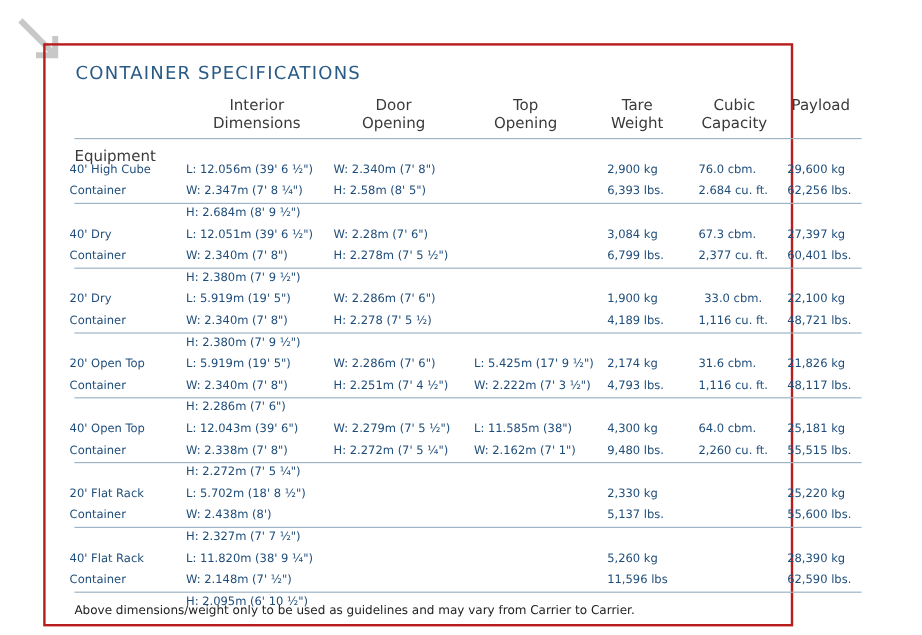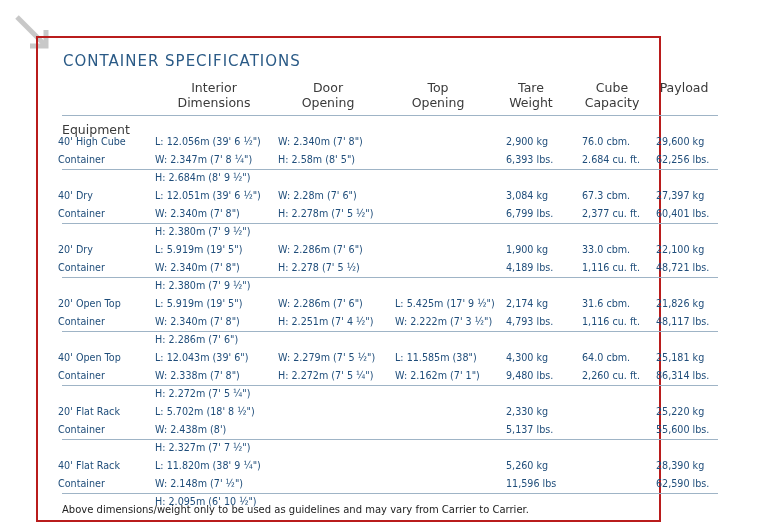--- a/index.html
+++ b/index.html
@@ -44,21 +44,21 @@
   </div>
   <div class="hdr" style="left:355px;width:90px;">
     <div>Top</div>
       <div>Opening</div>
   </div>
   <div class="hdr" style="left:458px;width:70px;">
     <div>Tare</div>
       <div>Weight</div>
   </div>
   <div class="hdr" style="left:534px;width:80px;">
-    <div>Cube</div>
+    <div>Cubic</div>
       <div>Capacity</div>
   </div>
   <div class="hdr" style="left:616px;width:60px;">
     <div>Payload</div>
       <div></div>
   </div>
 
   <div id="rows">
       <div class="rule" style="top: 77px;"></div>
       <div class="row" style="top: 77px;">
@@ -131,21 +131,21 @@
         </div>
         <div class="cell" style="left: 220px;">
           <div>W: 2.286m  (7' 6")</div>
           <div>H:  2.278  (7' 5 ½)</div>
         </div>
         <div class="cell" style="left: 337px;"></div>
         <div class="cell" style="left: 448px;">
           <div>1,900 kg</div>
           <div>4,189 lbs.</div>
         </div>
-        <div class="cell" style="left: 524px;">
+        <div class="cell" style="left: 524px; text-align: center;">
           <div>33.0 cbm.</div>
           <div>1,116 cu. ft.</div>
         </div>
         <div class="cell" style="left: 598px;">
           <div>22,100 kg</div>
           <div>48,721 lbs.</div>
         </div>
       </div>
       <div class="rule" style="top: 239px;"></div>
       <div class="row" style="top: 239px;">
@@ -201,21 +201,21 @@
         <div class="cell" style="left: 448px;">
           <div>4,300 kg</div>
           <div>9,480 lbs.</div>
         </div>
         <div class="cell" style="left: 524px;">
           <div>64.0 cbm.</div>
           <div>2,260 cu. ft.</div>
         </div>
         <div class="cell" style="left: 598px;">
           <div>25,181 kg</div>
-          <div>86,314 lbs.</div>
+          <div>55,515 lbs.</div>
         </div>
       </div>
       <div class="rule" style="top: 347px;"></div>
       <div class="row" style="top: 347px;">
         <div class="cell" style="left: 0px;">
           <div>20' Flat Rack</div>
           <div>Container</div>
         </div>
         <div class="cell" style="left: 97px;">
           <div>L:  5.702m  (18' 8 ½")</div>

